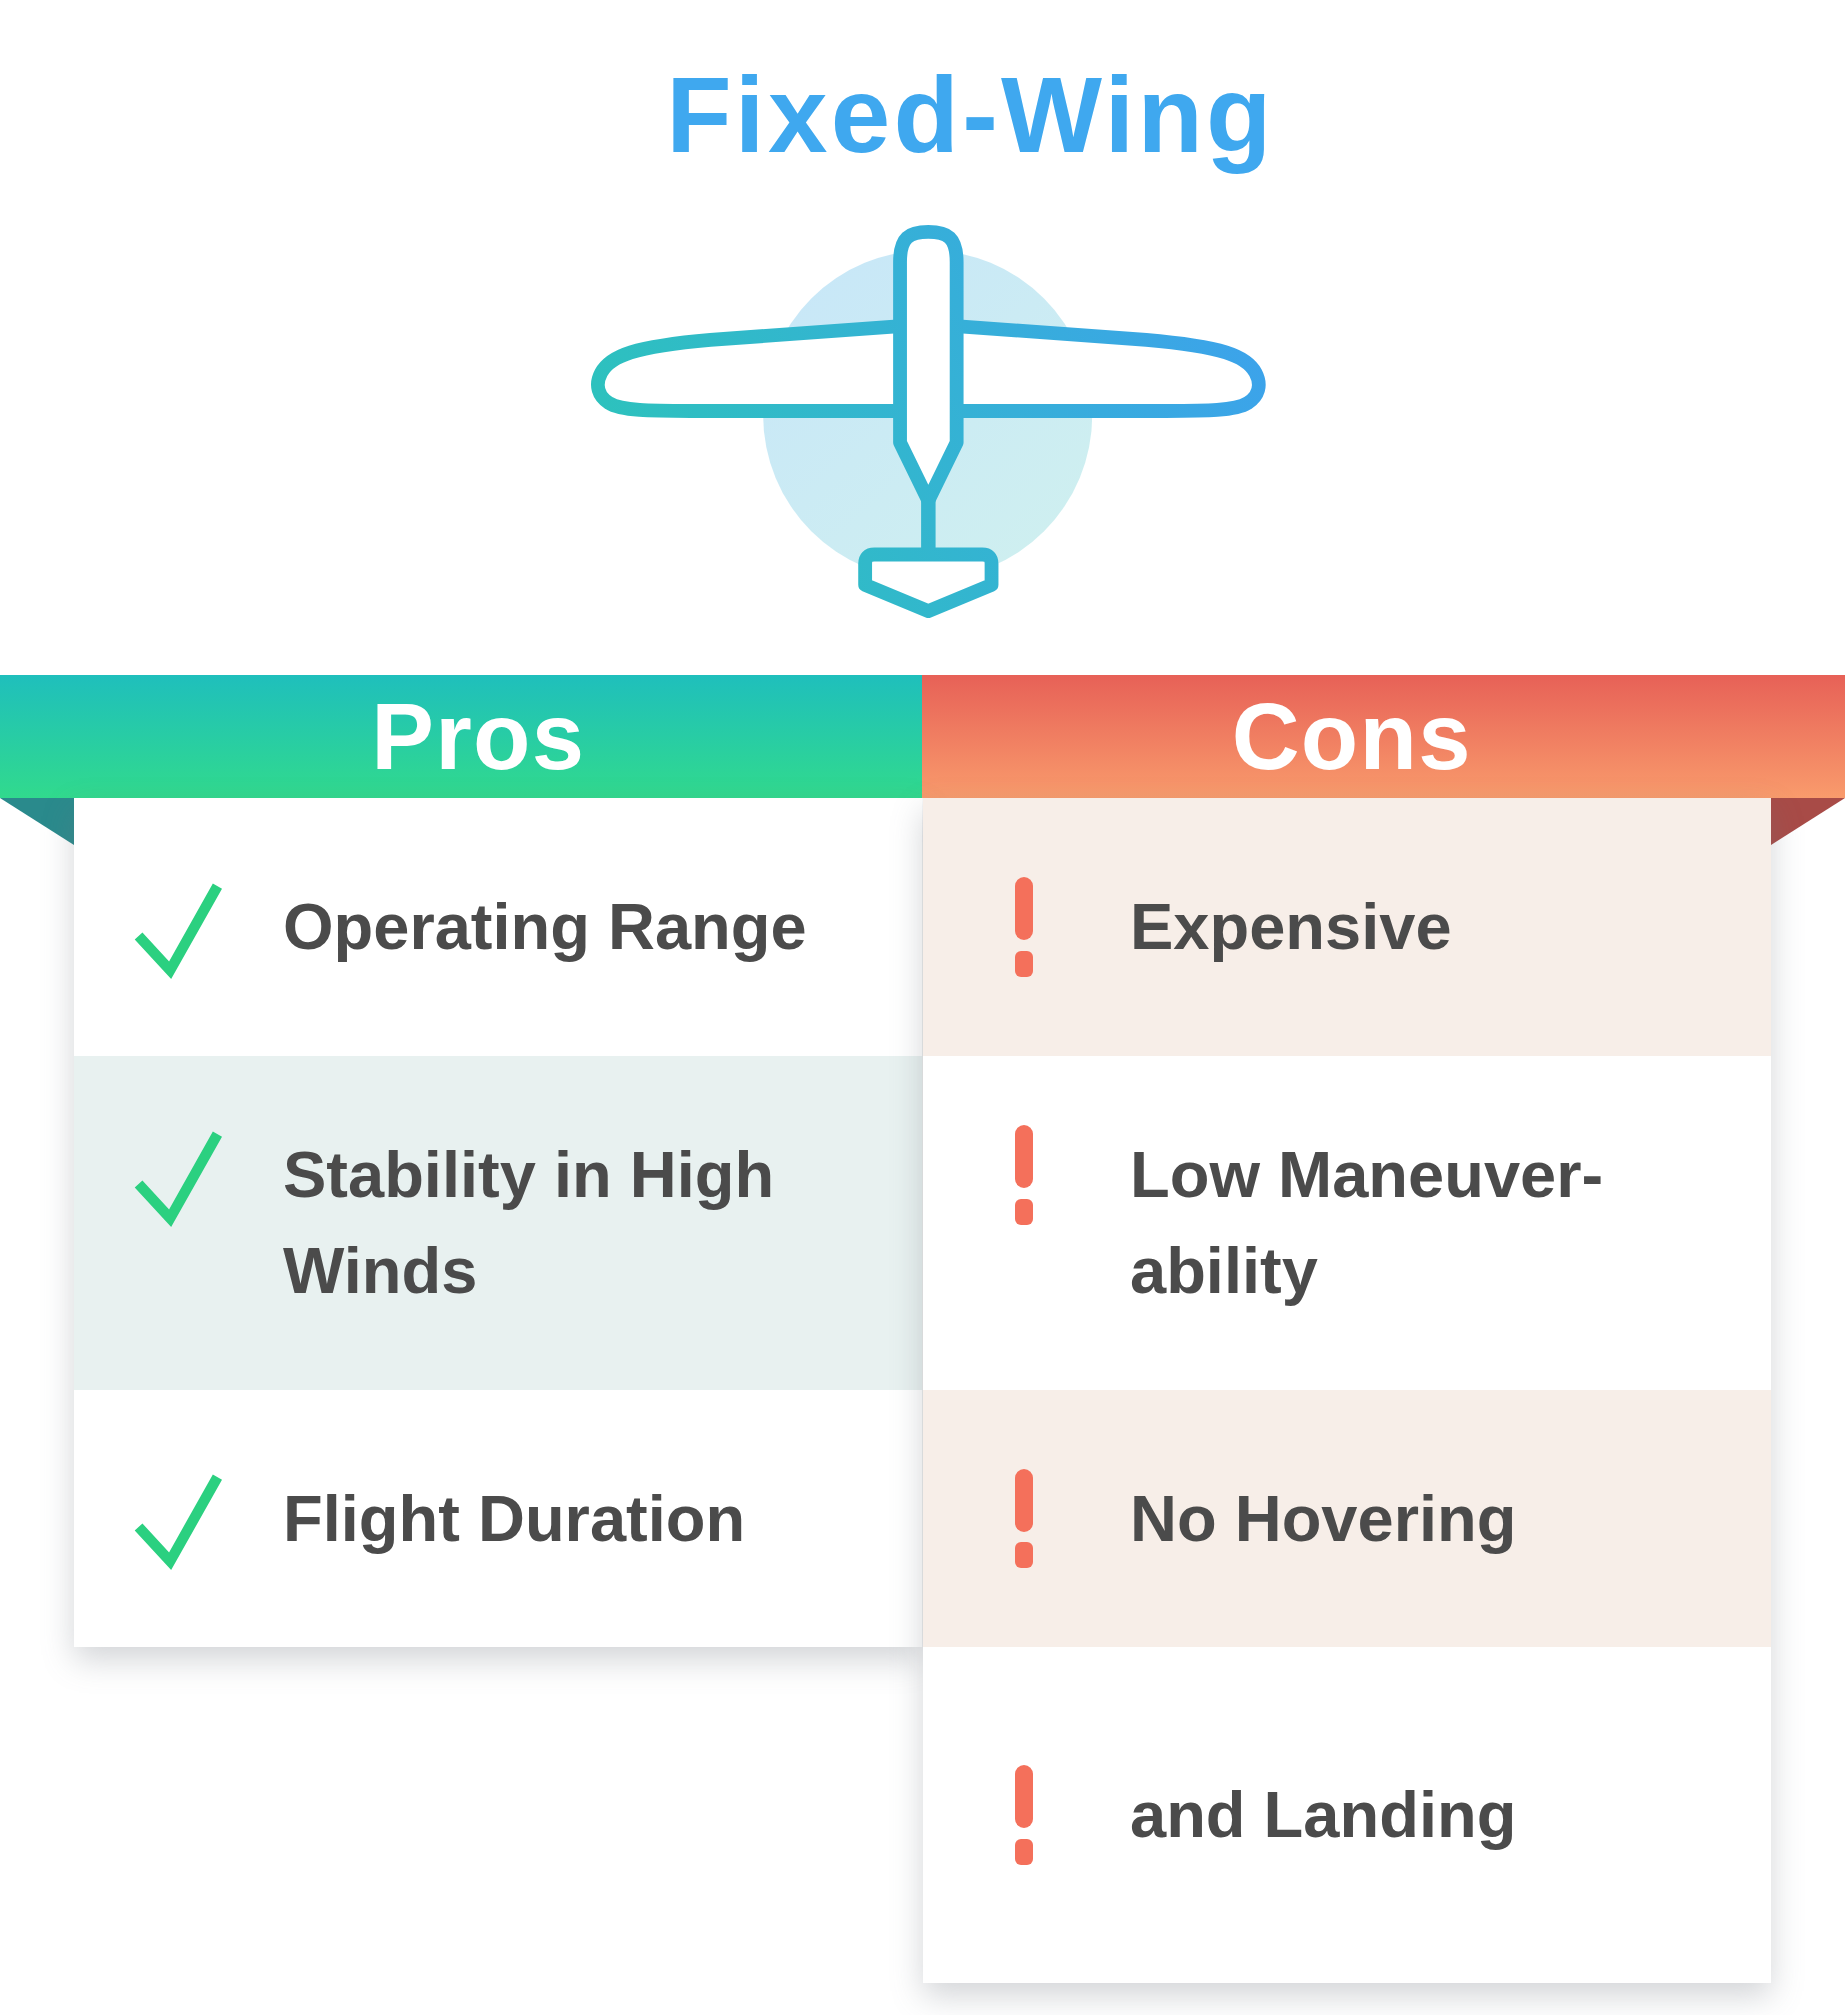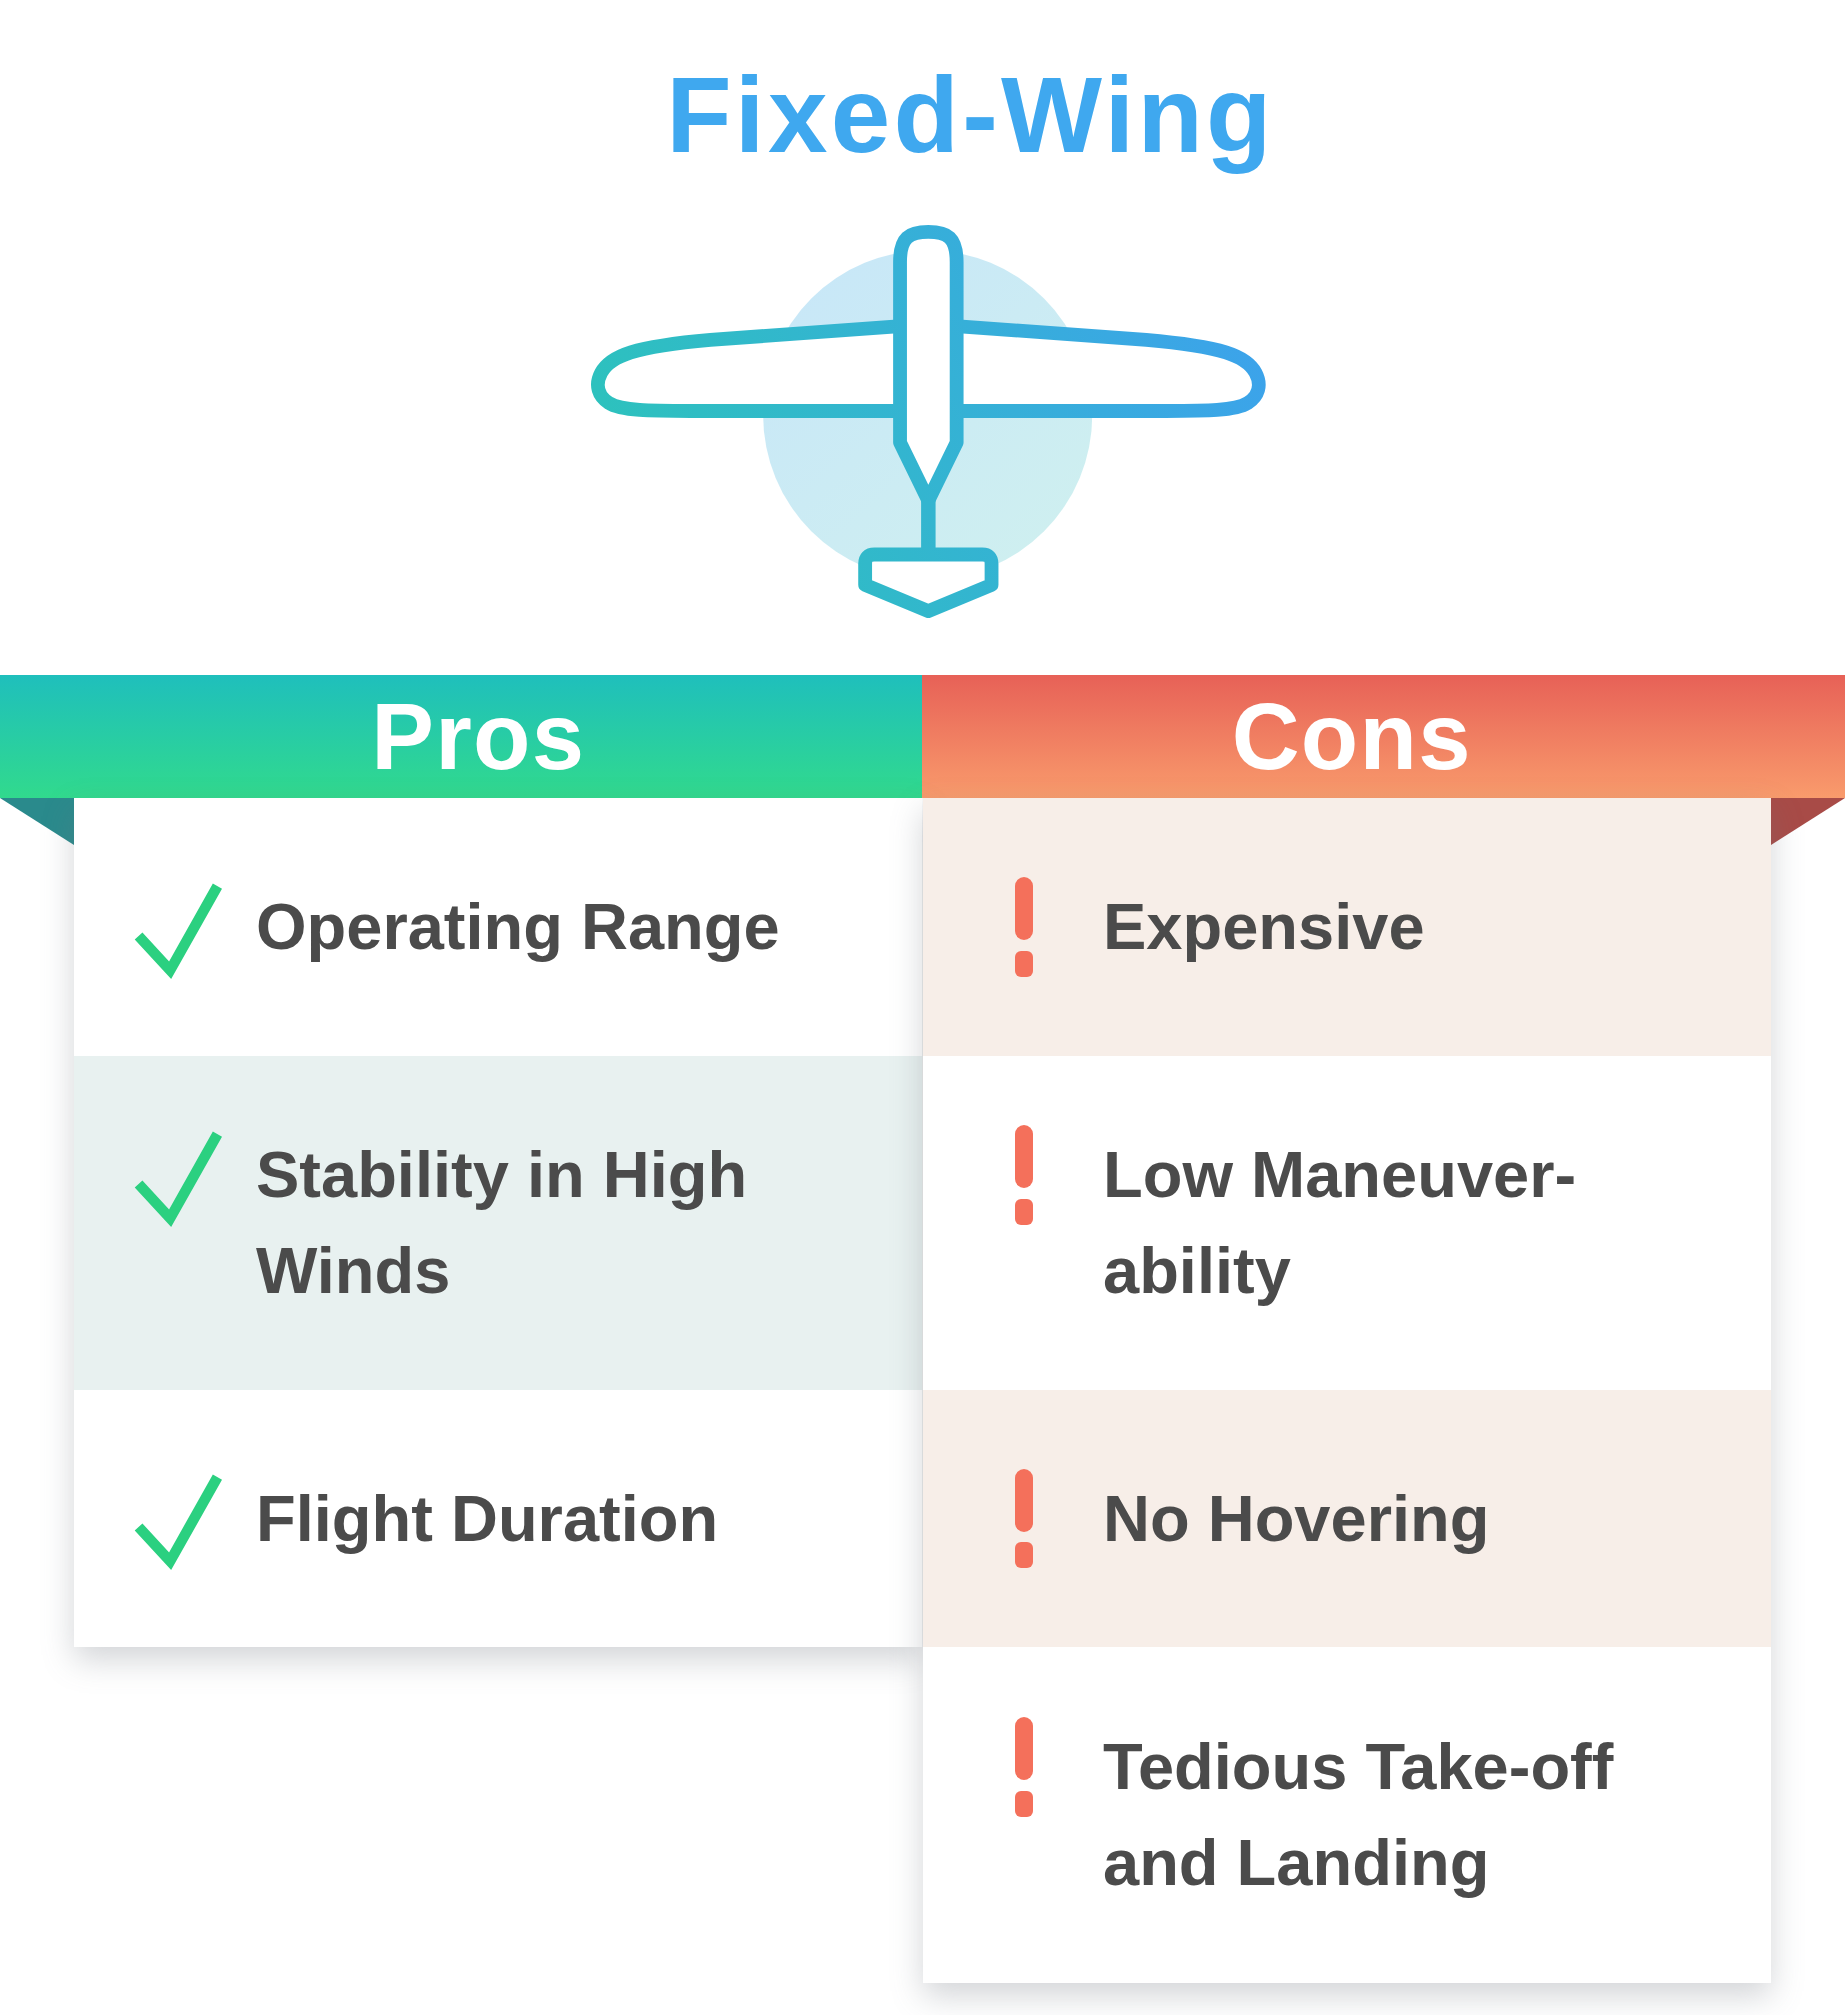--- a/index.html
+++ b/index.html
@@ -43,21 +43,21 @@
   #col-cons{left:923px;}
 
   .row{display:flex;background:#ffffff;}
   .row.tint-pros{background:var(--pros-tint,#E8F1F0);}
   .row.tint-cons{background:var(--cons-tint,#F7EEE8);}
   .h392{height:258px;}
   .h507{height:334px;}
   .h390{height:257px;}
   .h510{height:336px;}
 
-  .rc{display:flex;align-items:flex-start;margin:auto 0;}
+  .rc{display:flex;align-items:flex-start;margin:auto 0;gap:27px;}
   .icon-wrap{height:96px;display:flex;align-items:center;flex:none;}
   .pros-icon-wrap{margin-left:58px;width:92px;}
   .cons-icon-wrap{margin-left:92px;width:18px;}
   .txt{color:var(--text-color,#4B4B4B);font-size:65px;line-height:96px;font-weight:bold;}
   .pros-txt{margin-left:32px;}
   .cons-txt{margin-left:70px;}
 
   
   .check-svg{width:92px;height:99px;overflow:visible;}
 
@@ -216,20 +216,19 @@
 
   <div class="row h510">
     <div class="rc">
       <span class="icon-wrap cons-icon-wrap">
         <span class="excl">
             <span class="excl-bar" style="display:block"></span>
             <span class="excl-dot" style="display:block"></span>
           </span>
       </span>
       <div class="txt cons-txt">
-        <div>Tedious Take-off</div>
         <div>and Landing</div>
       </div>
     </div>
   </div>
 
 </div>
 
 
 </body></html>

